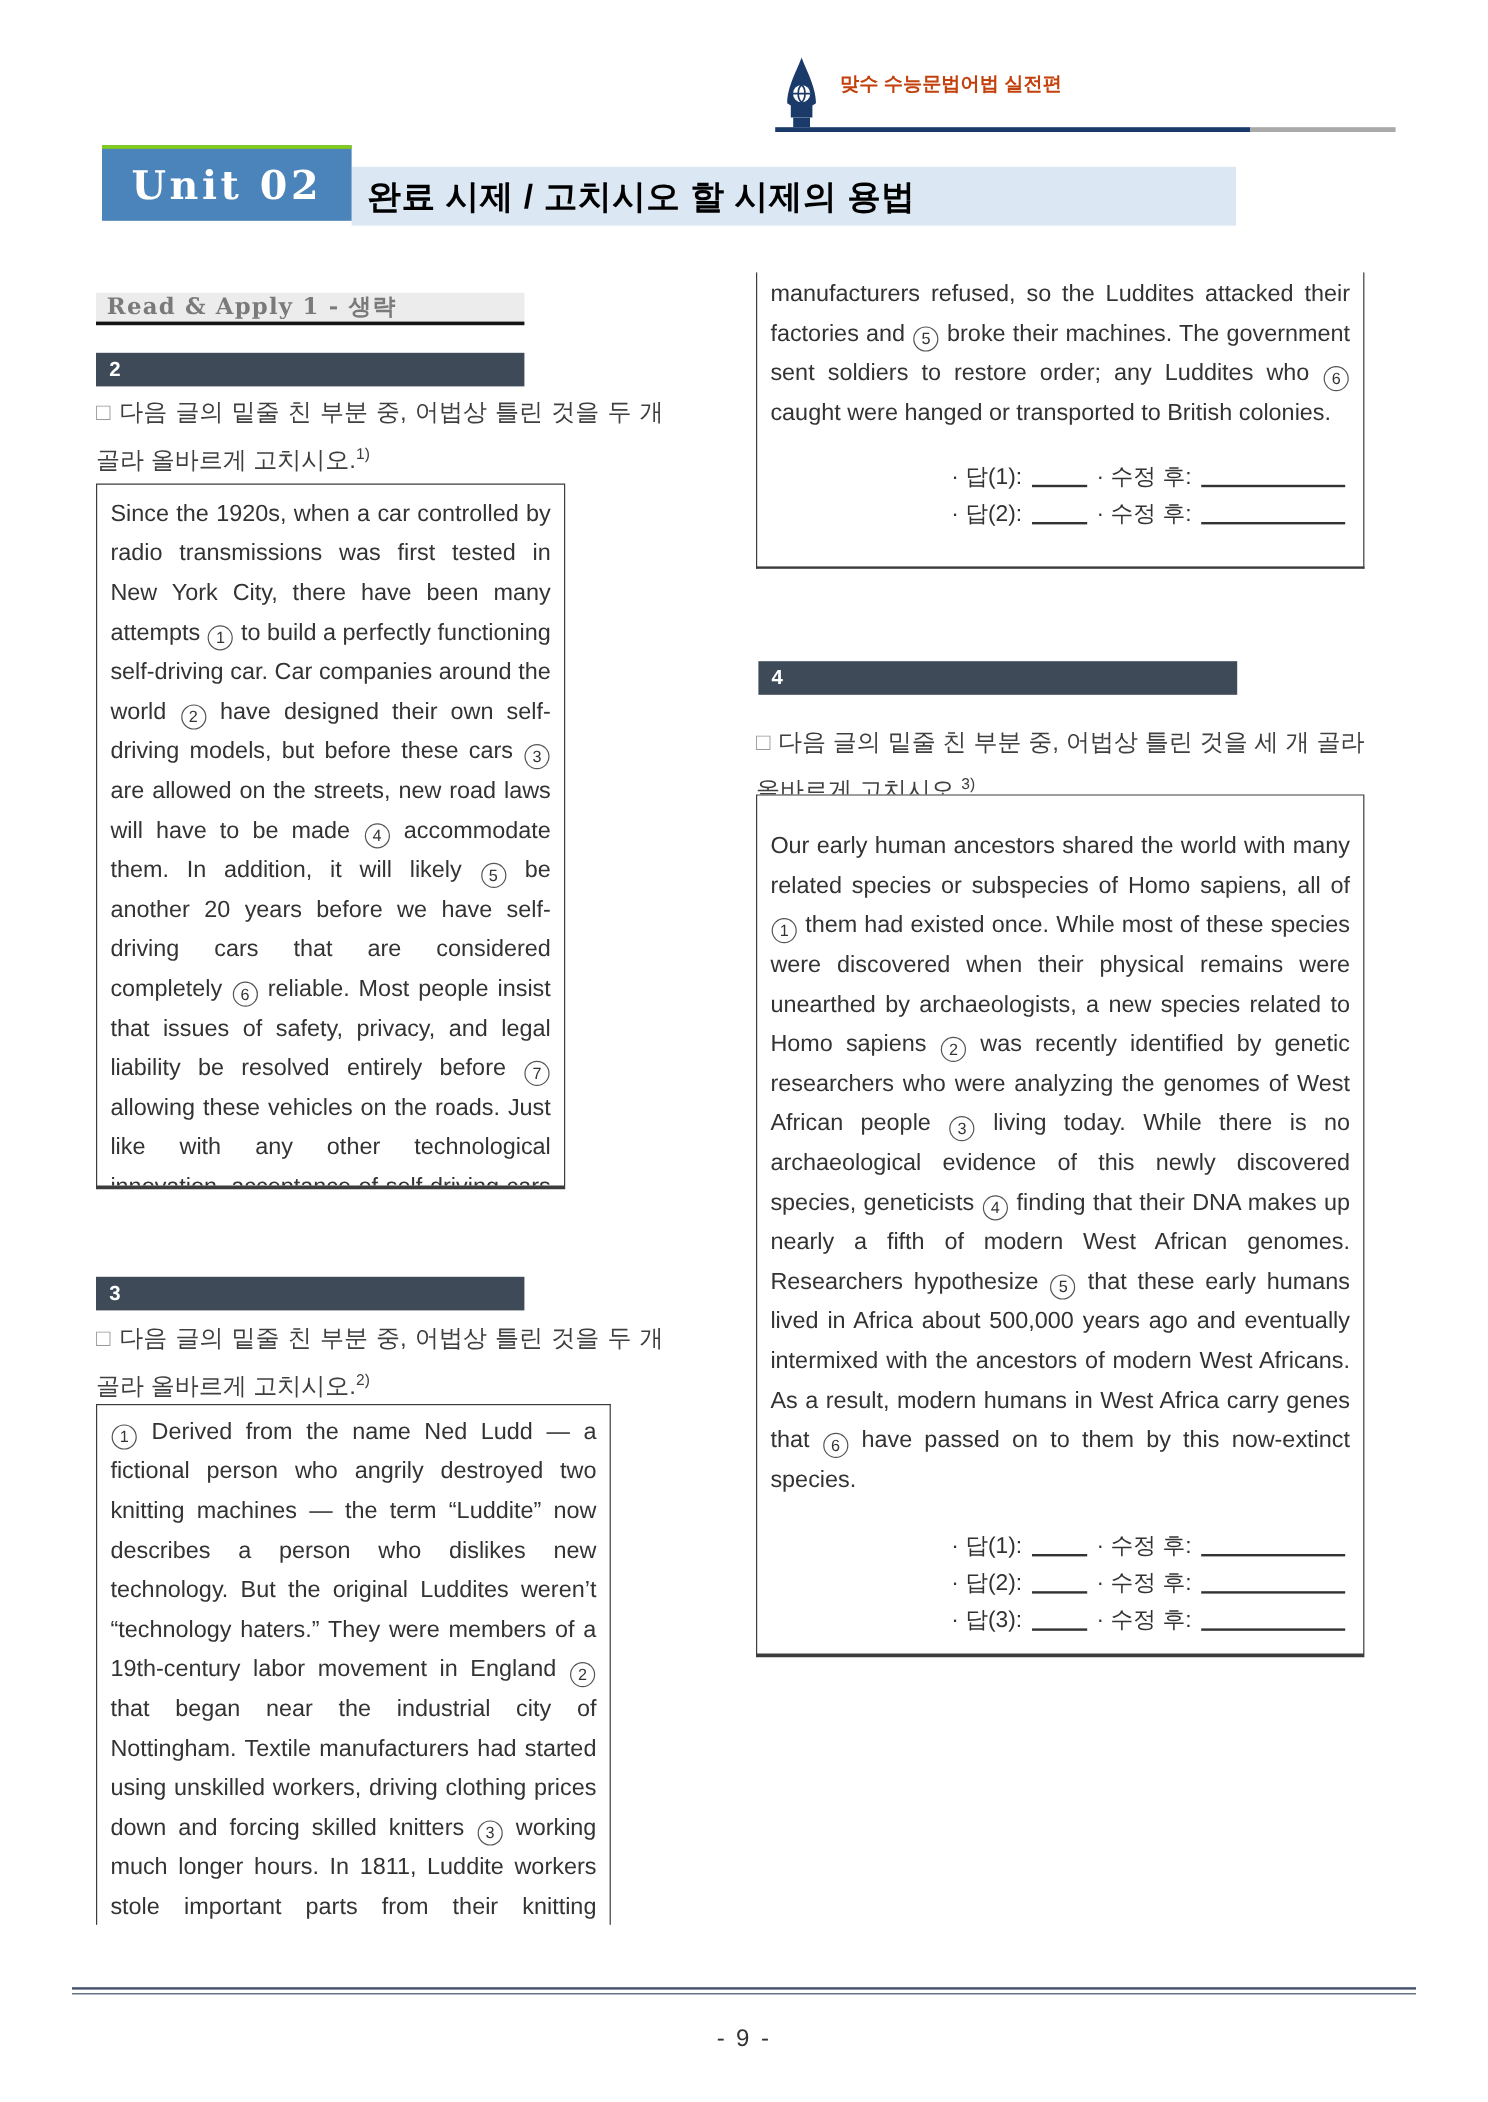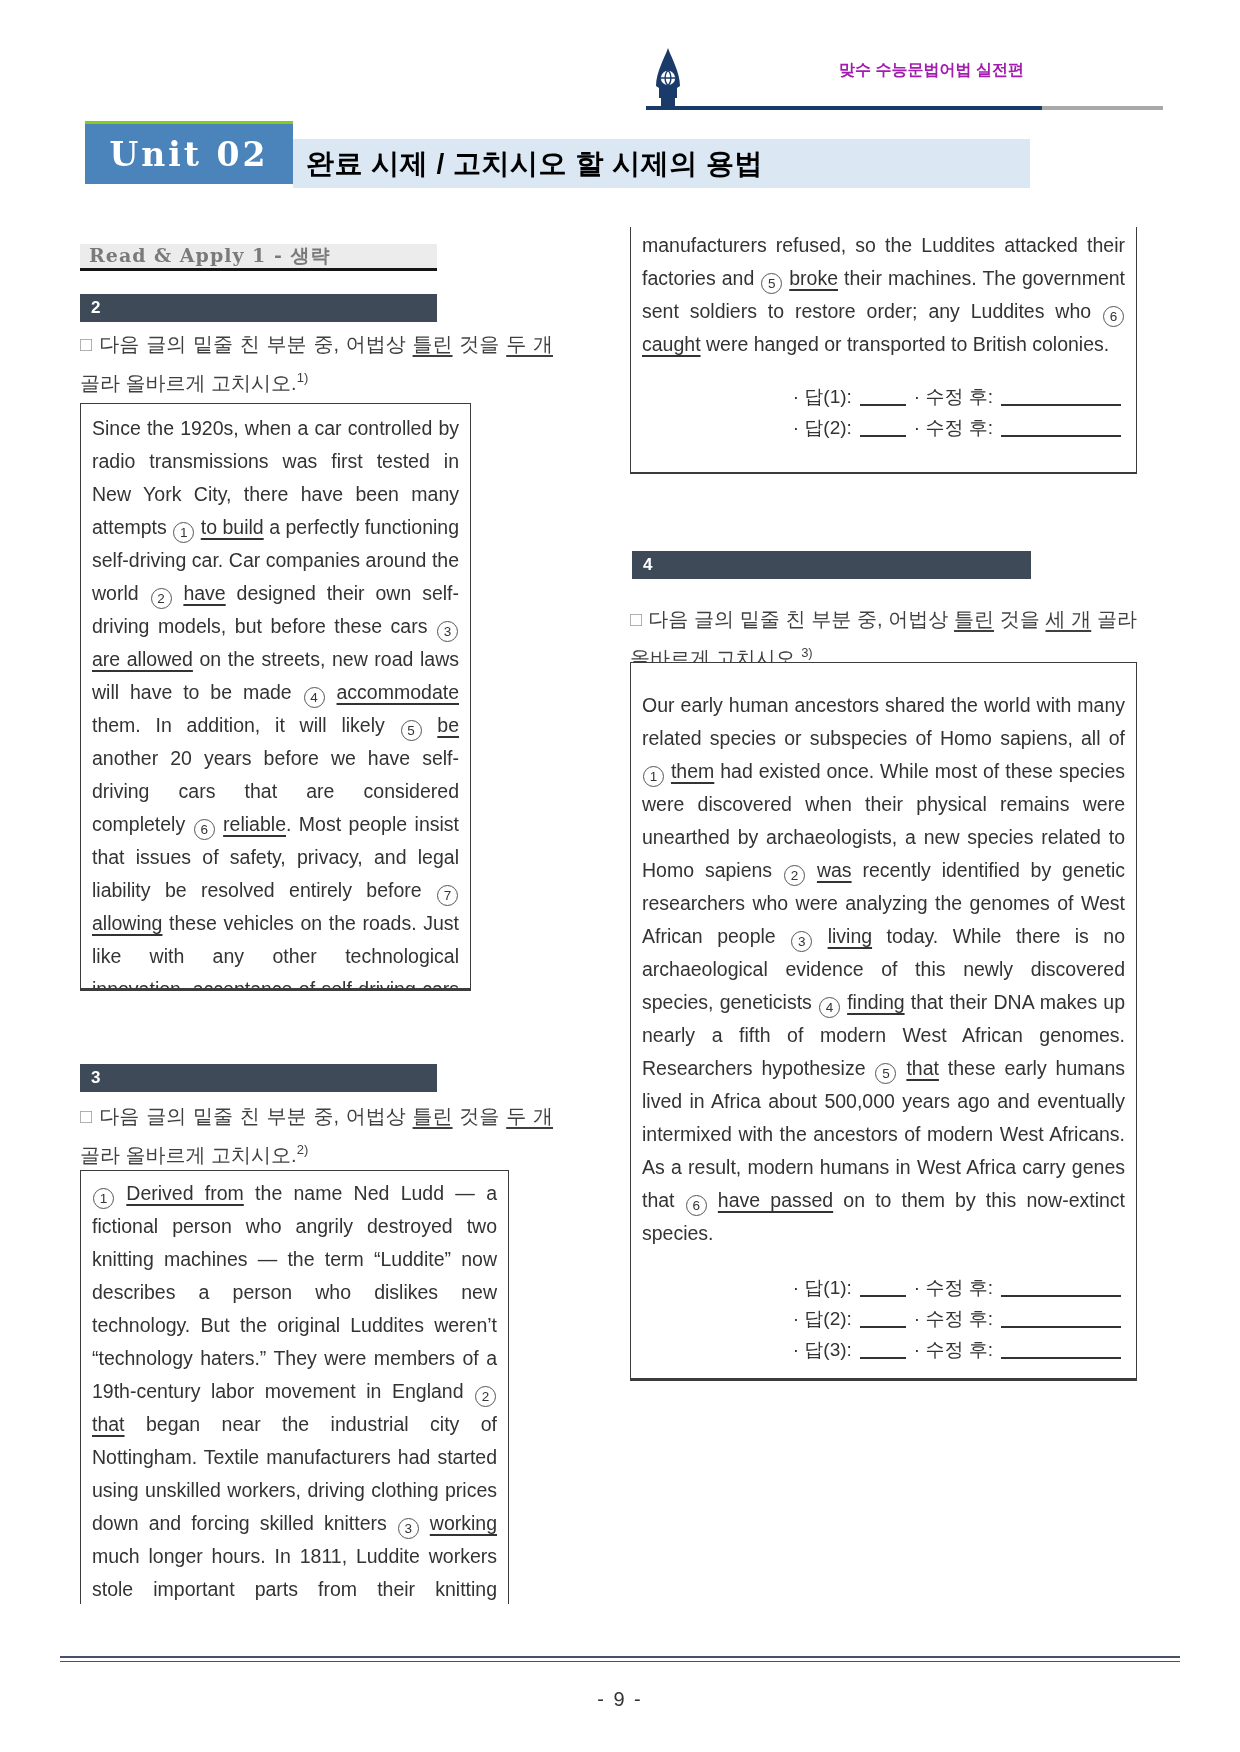--- a/index.html
+++ b/index.html
@@ -2,22 +2,22 @@
 <html><head>
 <meta charset="utf-8">
 <title>Unit 02</title>
 <style>
   * { margin:0; padding:0; box-sizing:border-box; }
   body { background:#ffffff; font-family:"Liberation Sans","DejaVu Sans",sans-serif; }
   .page { position:relative; width:1240px; height:1752px; background:#fff; overflow:hidden; }
 
   
   .logo { position:absolute; left:646px; top:48px; width:44px; height:60px; }
-  .header-title { position:absolute; left:700px; top:60px; width:463px; text-align:center;
-phonetic    font-size:27px; font-weight:800; color:#a21caf; letter-spacing:0px; }
+  .header-title { position:absolute; left:700px; top:60px; width:463px; text-align:left;
+phonetic    font-size:27px; font-weight:800; color:#c2410c; letter-spacing:0px; }
   .rule-navy { position:absolute; left:646px; top:106px; width:396px; height:4px; background:#1a3a69; }
   .rule-gray { position:absolute; left:1042px; top:106px; width:121px; height:4px; background:#a9a9a9; }
 
   
   .unit-bar { position:absolute; left:293px; top:139px; width:737px; height:49px; background:#dbe8f3; }
   .unit-box { position:absolute; left:85px; top:121px; width:208px; height:63px; background:#4a84ba;
     border-top:3px solid #84cc16; display:flex; align-items:center; justify-content:center; }
   .unit-box span { color:#fff; font-family:"DejaVu Serif","Liberation Serif",serif;
     font-weight:bold; font-size:33px; letter-spacing:3px; }
   .unit-title { position:absolute; left:306px; top:139px; height:49px; display:flex; align-items:center;
@@ -46,21 +46,21 @@
 
   
   .pbox { position:absolute; border:1.5px solid #3c3c3c; padding:6px 11px; background:#fff; overflow:hidden; }
   #box-2  { left:80px;  top:403px;  width:391px; height:588px; border-bottom-width:3px; padding-top:8px; }
   #box-3a { left:80px;  top:1170px; width:429px; height:434px; border-bottom:none; }
   #box-3b { left:630px; top:227px;  width:507px; height:247px; border-top:none; border-bottom-width:2.5px; padding-top:2px; }
   #box-4  { left:630px; top:662px;  width:507px; height:719px; border-bottom-width:3px; padding-top:26px; }
 
   .passage { font-size:19.5px; line-height:33px; color:#333; text-align:justify; }
   #box-3a .passage { text-align-last:justify; }
-  .u { text-decoration:underline; text-underline-offset:4px; text-decoration-thickness:1.5px;margin-top:48px; }
+  .u { text-underline-offset:4px; text-decoration-thickness:1.5px;margin-top:48px; }
   .circ { display:inline-flex; width:21px; height:21px; border:1.4px solid #555; border-radius:50%;
     align-items:center; justify-content:center; font-size:13.5px; line-height:1; color:#333;
     vertical-align:-3px; margin:0 1px; }
 
   
   .answers { margin-top:16px; }
   #box-3b .answers { margin-top:18px; }
   #box-4  .answers { margin-top:20px; }
   .ans-row { display:flex; justify-content:flex-end; align-items:flex-end; height:31px;
     font-size:19px; color:#333; padding-right:4px;text-align:center; }

